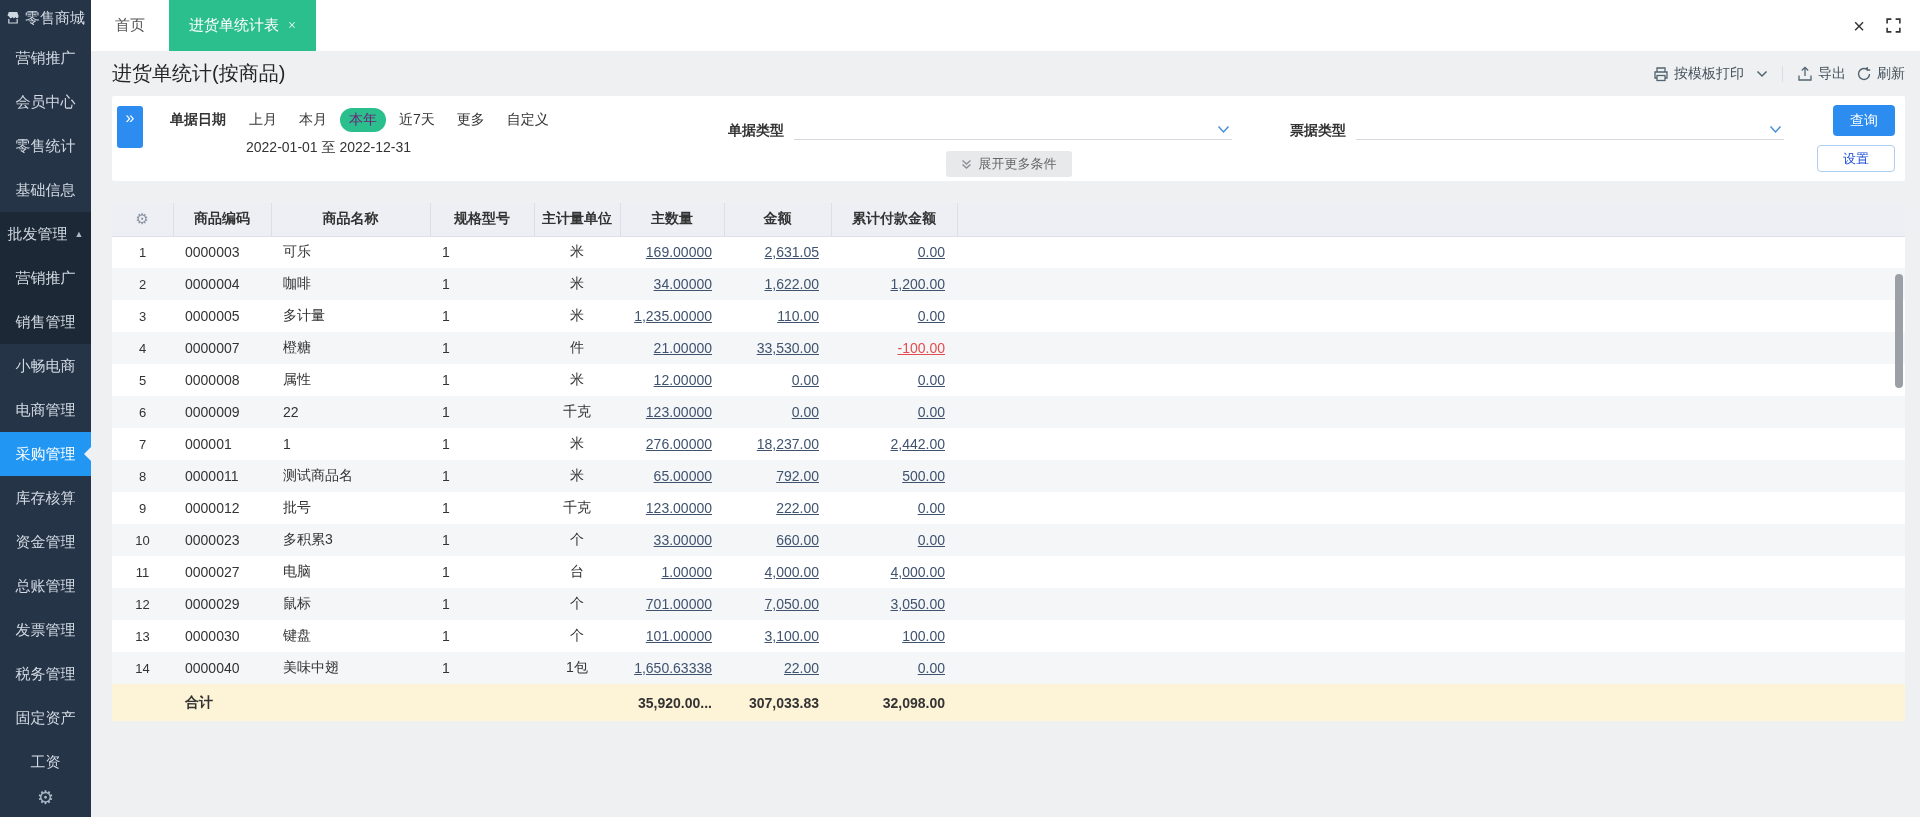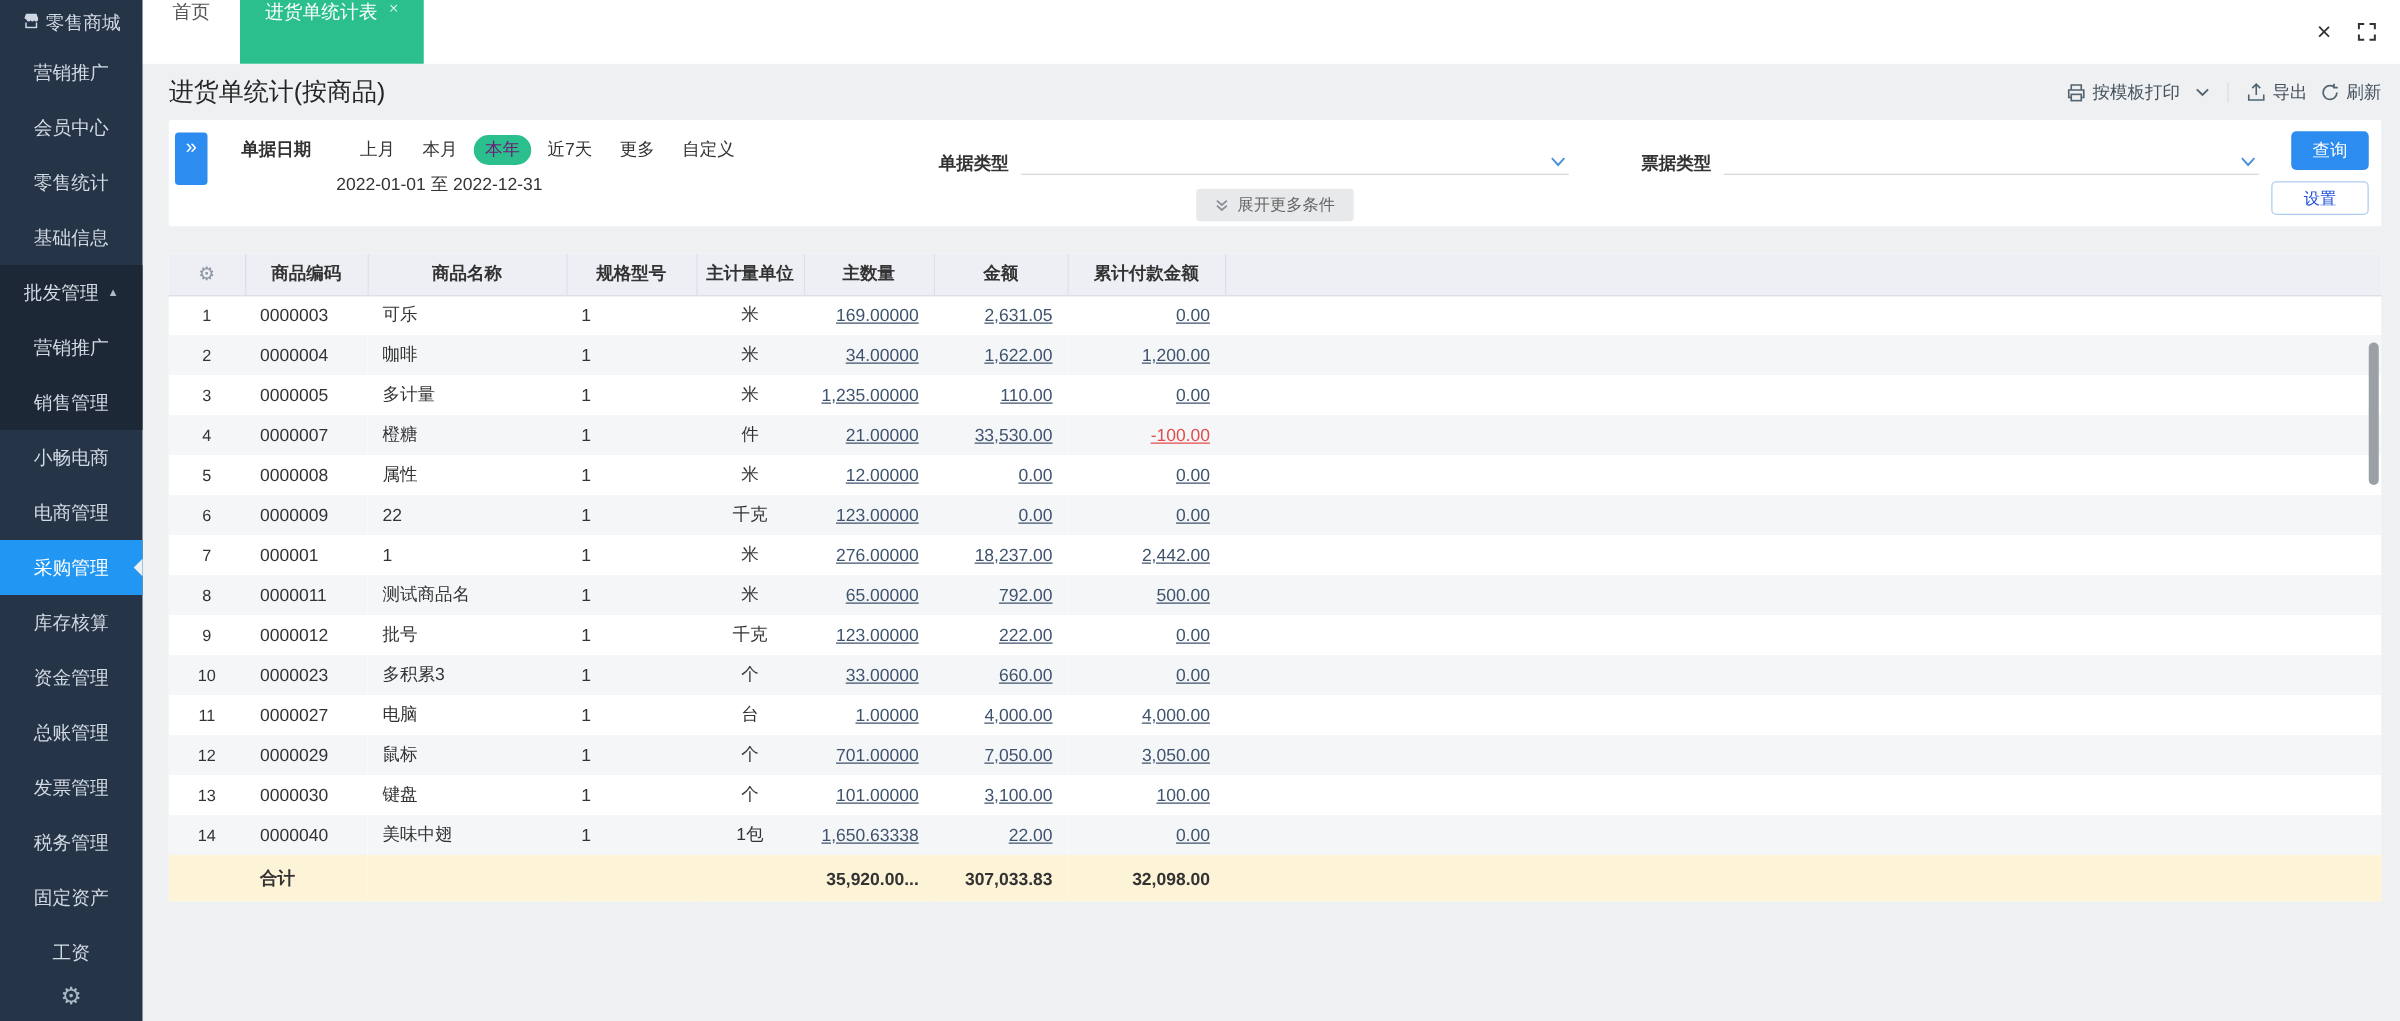--- a/index.html
+++ b/index.html
@@ -1,37 +1,37 @@
 <!DOCTYPE html>
 <html><head>
 <meta charset="utf-8">
 <style>
   * { margin:0; padding:0; box-sizing:border-box; }
   html,body { width:1920px; height:817px; overflow:hidden; }
   body { font-family:"Liberation Sans","DejaVu Sans",sans-serif; background:#eef0f2; color:#333; }
   .app { display:flex; width:1920px; height:817px; }
 
   
-  .sidebar { width:114px; flex-shrink:0; background:#253447; color:#d2dae3; position:relative; }
+  .sidebar { width:91px; flex-shrink:0; background:#253447; color:#d2dae3; position:relative; }
   .sb-item { height:44px; display:flex; align-items:center; justify-content:center; gap:5px;
              font-size:15px; cursor:pointer; position:relative; white-space:nowrap; }
   .sb-item:first-child { height:36px; }
   .sb-item.group, .sb-item.sub { background:#1c2836; }
   .sb-item .sb-caret { font-size:9px; color:#aeb9c6; margin-left:2px; }
   .sb-item.active { background:#2196f3; color:#fff; }
   .sb-item.active::after { content:""; position:absolute; right:0; top:50%; margin-top:-7px;
              border:7px solid transparent; border-right-color:#eef0f2; }
   .sb-gear { position:absolute; bottom:8px; left:0; width:100%; text-align:center;
              font-size:19px; color:#aab7c4; cursor:pointer; }
 
   
   .main { flex:1; display:flex; flex-direction:column; min-width:0; }
 
   .tabbar { height:51px; background:#fff; display:flex; align-items:stretch; flex-shrink:0; }
-  .tab { padding:0 24px; display:flex; align-items:flex-start; font-size:15px; color:#555; cursor:pointer;font-family:Liberation Serif, serif; }
+  .tab { padding:0 24px; display:flex; align-items:center; font-size:15px; color:#555; cursor:pointer;font-family:Liberation Serif, serif; }
   .tab.active { background:#2cbf8e; color:#fff; gap:9px; padding:0 20px; }
   .tab.active .tab-x { font-size:14px; opacity:.95; cursor:pointer; }
   .tab-actions { margin-left:auto; display:flex; align-items:center; gap:20px; padding-right:18px; }
   .win-x { font-size:20px; color:#333; cursor:pointer; line-height:1; }
   .win-full { cursor:pointer; display:flex; }
 
   .content { flex:1; position:relative; }
 
   .page-header { height:45px; display:flex; align-items:center; padding:0 15px 0 21px; }
   .page-title { font-size:20px; font-weight:400; color:#262626; }
@@ -39,21 +39,21 @@
   .tb-item { display:flex; align-items:center; gap:5px; cursor:pointer; }
   .tb-sep { width:1px; height:16px; background:#d9dde2; margin:0 4px; }
   .tb-chev { display:flex; cursor:pointer; margin-left:2px; }
 
   
   .filter-card { position:relative; margin:0 15px 0 21px; height:85px; background:#fff; border-radius:2px; }
   .collapse-btn { position:absolute; left:5px; top:10px; width:26px; height:42px; background:#2d8cf0;
              color:#fff; border-radius:3px; display:flex; justify-content:center; padding-top:3px;
              font-size:16px; cursor:pointer; }
   .f-date { position:absolute; left:58px; top:12px; }
-  .f-row1 { display:flex; align-items:center; gap:20px; }
+  .f-row1 { display:flex; align-items:center; gap:4px; }
   .f-label { font-weight:bold; font-size:14px; color:#333; margin-right:10px; }
   .opt { font-size:14px; color:#333; padding:3px 9px; cursor:pointer; border-radius:12px; }
   .opt.selected { background:#2cbf8e; color:#701a75; }
   .date-range { margin-top:7px; padding-left:76px; font-size:14px; color:#333; }
   .f-sel { position:absolute; top:18px; display:flex; align-items:flex-end; }
   .f-sel1 { left:616px; } .f-sel2 { left:1178px; }
   .sel-box { height:26px; border-bottom:1px solid #d5d8dd; position:relative; cursor:pointer; }
   .f-sel1 .sel-box { width:438px; } .f-sel2 .sel-box { width:428px; }
   .sel-chev { position:absolute; right:2px; bottom:5px; display:flex; }
   .f-actions { position:absolute; right:10px; top:9px; display:flex; flex-direction:column; gap:9px; align-items:flex-end; }

